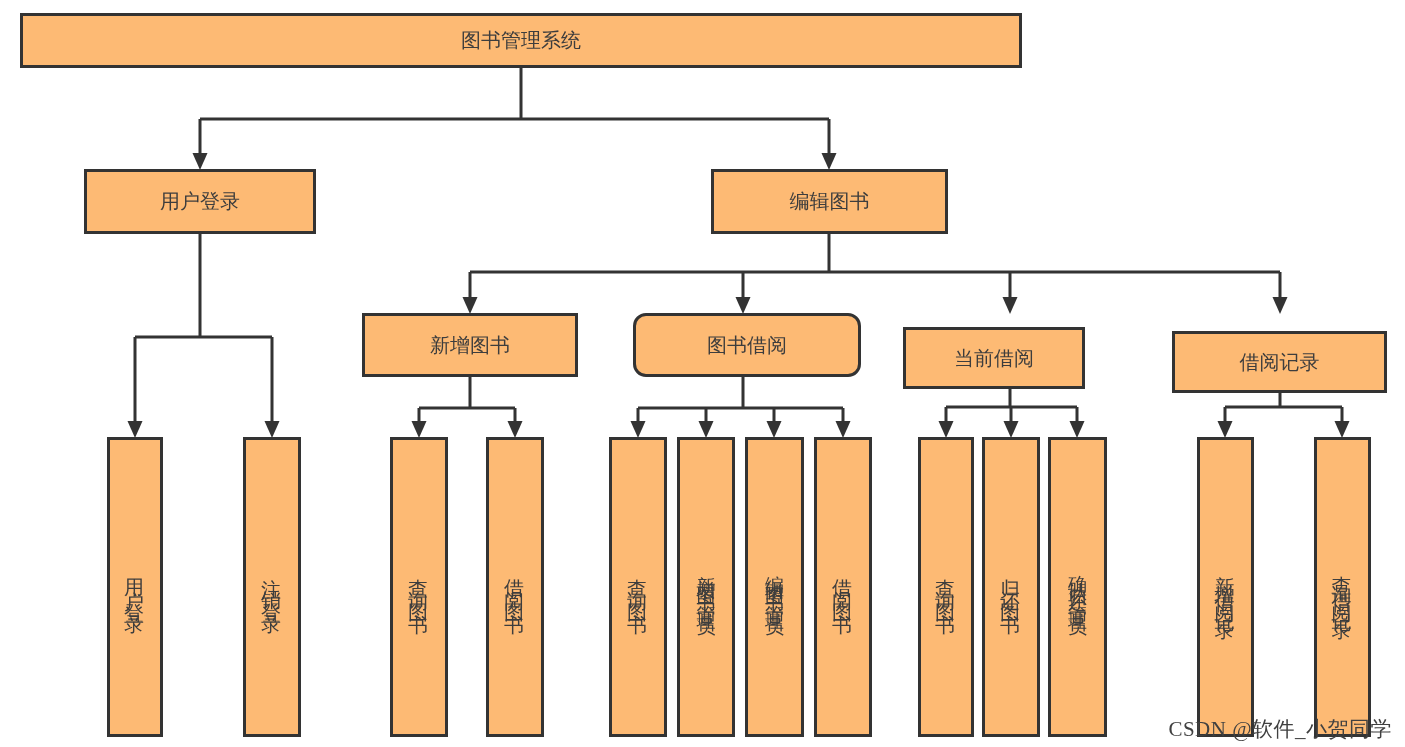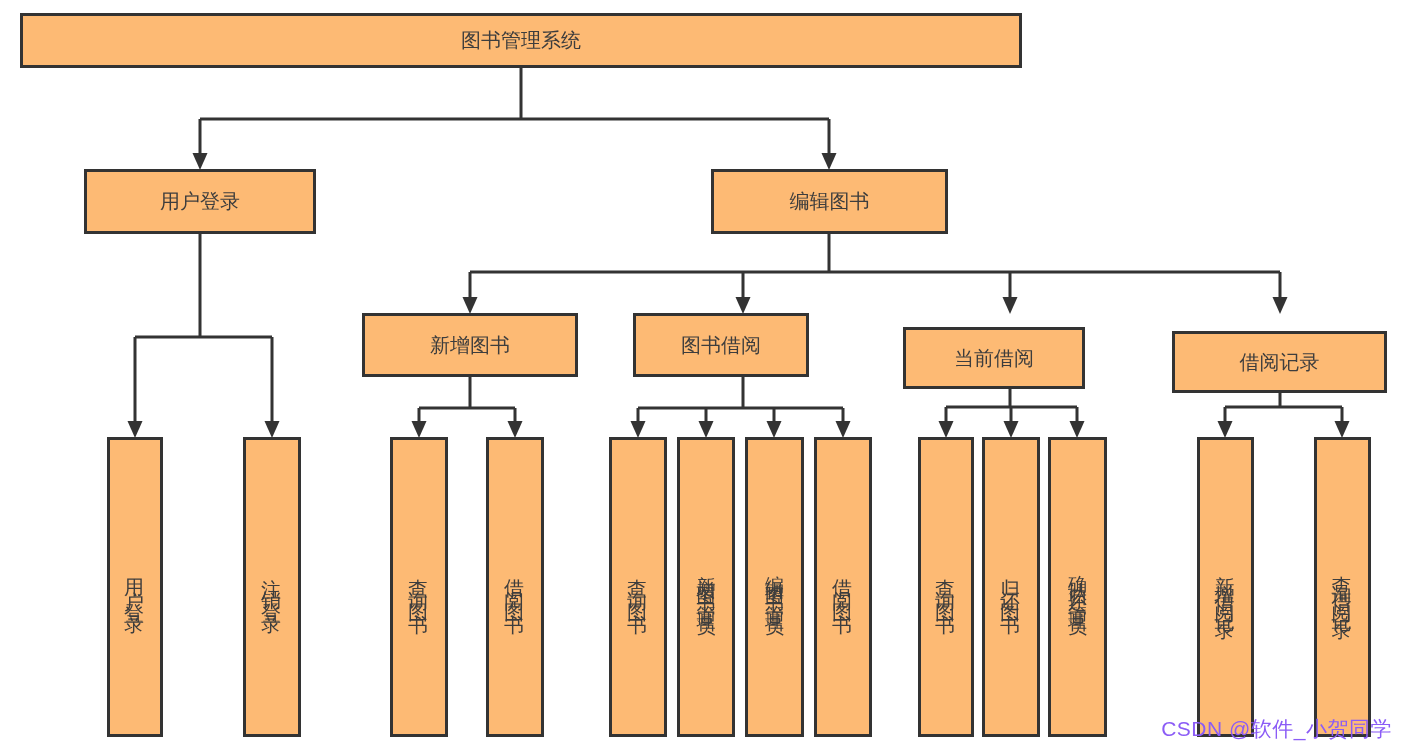--- a/index.html
+++ b/index.html
@@ -36,24 +36,25 @@
     letter-spacing: 12px;
     top: 437px;
     height: 300px;
   }
   .vbox.long { letter-spacing: 6px; font-size: 19px; }
   .vbox.mid  { letter-spacing: 9px;  }
   .watermark {
     position: absolute;
     right: 13px;
     bottom: 4px;
-    color: #8b5cf6;
+    color: #404040;
     font-size: 21px;
     letter-spacing: 0.5px;
     z-index: 5;
+    font-family: Liberation Serif, serif;
   }
 </style>
 </head>
 <body>
 
 <div class="canvas">
 
   <svg class="wires" viewBox="0 0 1405 747" xmlns="http://www.w3.org/2000/svg">
     <g stroke="#333333" stroke-width="3" fill="none">
 
@@ -101,21 +102,21 @@
   <div class="box" style="left:84px; top:169px; width:232px; height:65px;">
     <span>用户登录</span>
   </div>
   <div class="box" style="left:711px; top:169px; width:237px; height:65px;">
     <span>编辑图书</span>
   </div>
 
   <div class="box" style="left:362px; top:313px; width:216px; height:64px;">
     <span>新增图书</span>
   </div>
-  <div class="box" style="left:633px; top:313px; width:176px; height:64px;">
+  <div class="box" style="left:633px; top:313px; width:228px; height:64px;border-radius:13px;">
     <span>图书借阅</span>
   </div>
   <div class="box" style="left:903px; top:327px; width:182px; height:62px;">
     <span>当前借阅</span>
   </div>
   <div class="box" style="left:1172px; top:331px; width:215px; height:62px;">
     <span>借阅记录</span>
   </div>
 
   <div class="box vbox" style="left:107px; width:56px;">

